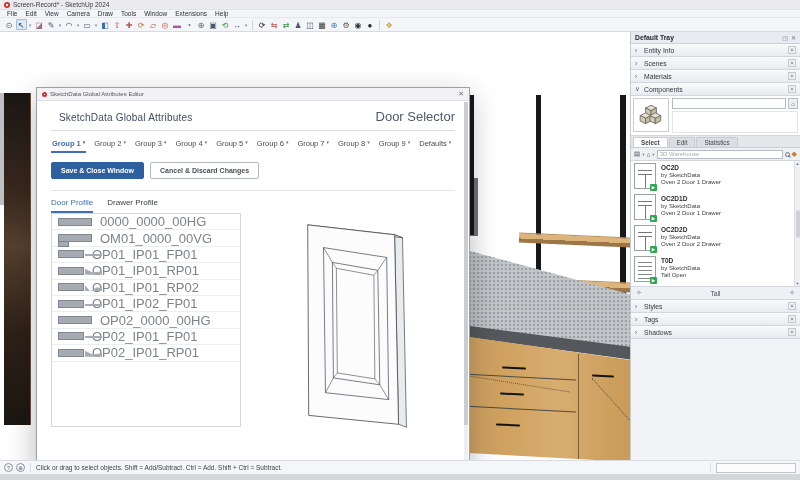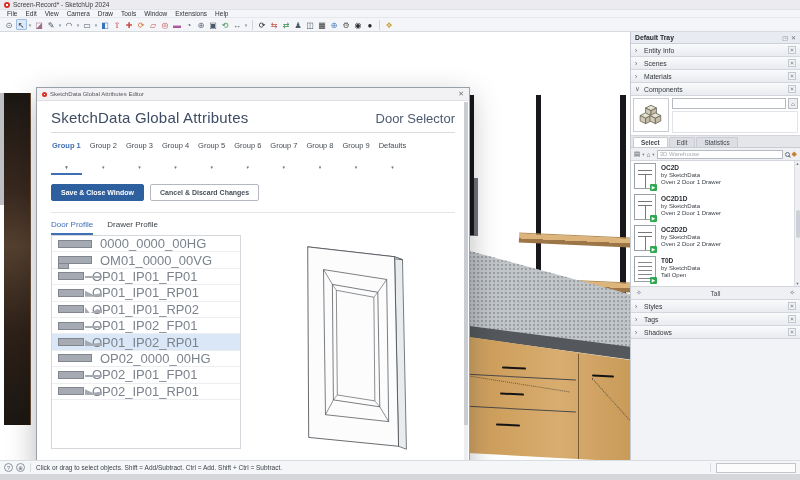--- a/index.html
+++ b/index.html
@@ -47,24 +47,24 @@
   .k-dots { position:absolute; border-top:1px dotted #6a5a40; height:0; }
 
   
   .dialog { position:absolute; left:36px; top:55px; width:434px; height:390px; background:#fff;
     border:1px solid #9aa0a8; box-shadow:0 10px 28px rgba(0,0,0,.28); z-index:10; }
   .dlg-titlebar { height:13px; background:#f2f2f4; border-bottom:1px solid #e0e0e4; display:flex; align-items:center; gap:3px; padding:0 5px; }
   .dlg-title { font-size:6px; color:#55585e; flex:1; }
   .dlg-close { font-size:7px; color:#70747a; cursor:default; }
   .dlg-body { padding:8px 14px 0 14px; height:377px; position:relative; }
   .dlg-headrow { display:flex; align-items:baseline; justify-content:space-between; border-bottom:1px solid #d9dce1; padding-bottom:6px; }
-  .dlg-heading { font-size:15px; color:#3d4c63; letter-spacing:0.2px; }
+  .dlg-heading { font-size:10px; color:#3d4c63; letter-spacing:0.2px;margin-left:8px; }
   .dlg-context { font-size:13px; color:#4c5a70; }
   .gtabs { display:flex; gap:7px; margin-top:5px; }
-  .gtab { font-size:7.5px; color:#474c54; padding:3px 1px; display:flex; gap:14px; align-items:center; cursor:default;flex-direction:column; }
+  .gtab { font-size:7.5px; color:#474c54; padding:3px 1px; display:flex; gap:2px; cursor:default; }
   .gtab .caret { font-size:5px; color:#6e737b; }
   .gtab.active { color:#3f6fb5; border-bottom:2px solid #3f6fb5; font-weight:bold; }
   .btnrow { display:flex; gap:6px; margin-top:9px; }
   .btn-save { background:#2e609f; color:#fff; font-size:7px; font-weight:bold; padding:4px 9px; border-radius:2px; border:1px solid #2e609f; }
   .btn-cancel { background:#fff; color:#4a5058; font-size:7px; font-weight:bold; padding:4px 9px; border-radius:2px; border:1px solid #b4b8bf; }
   .dlg-divider { height:1px; background:#e3e5e9; margin-top:11px; }
   .ptabs { display:flex; gap:14px; margin-top:7px; }
   .ptab { font-size:8px; color:#3a3f46; padding-bottom:4px; cursor:default; }
   .ptab.active { color:#3f6fb5; border-bottom:2px solid #3f6fb5; }
   .dlg-content { display:flex; margin-top:0px; }
@@ -328,24 +328,20 @@
               <div class="prow">
                 <span class="pico p-rp2"></span>
                 <span class="plabel">OP01_IP01_RP02</span>
               </div>
 
               <div class="prow">
                 <span class="pico p-fp"></span>
                 <span class="plabel">OP01_IP02_FP01</span>
               </div>
 
-              <div class="prow selected">
-                <span class="pico p-rp1"></span>
-                <span class="plabel">OP01_IP02_RP01</span>
-              </div>
 
 
               <div class="prow">
                 <span class="pico p-flat p-wide"></span>
                 <span class="plabel">OP02_0000_00HG</span>
               </div>
 
               <div class="prow">
                 <span class="pico p-fp"></span>
                 <span class="plabel">OP02_IP01_FP01</span>

